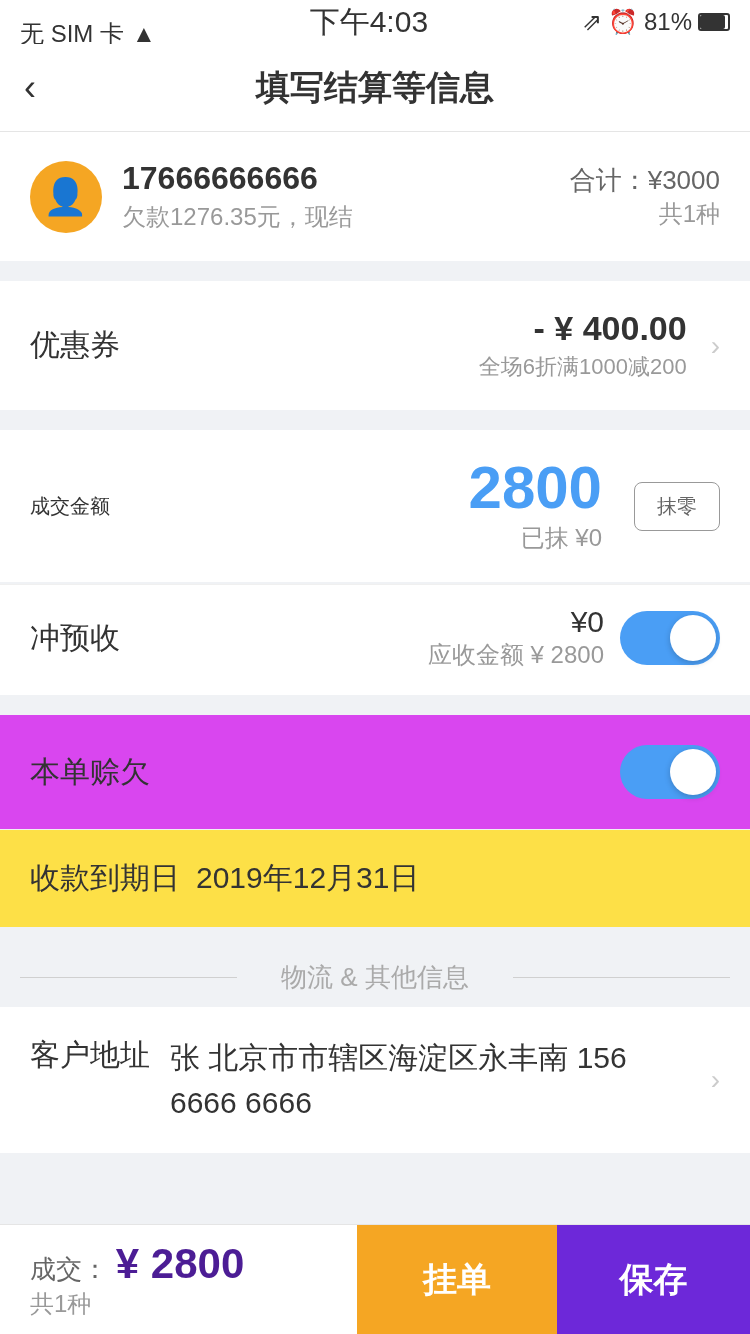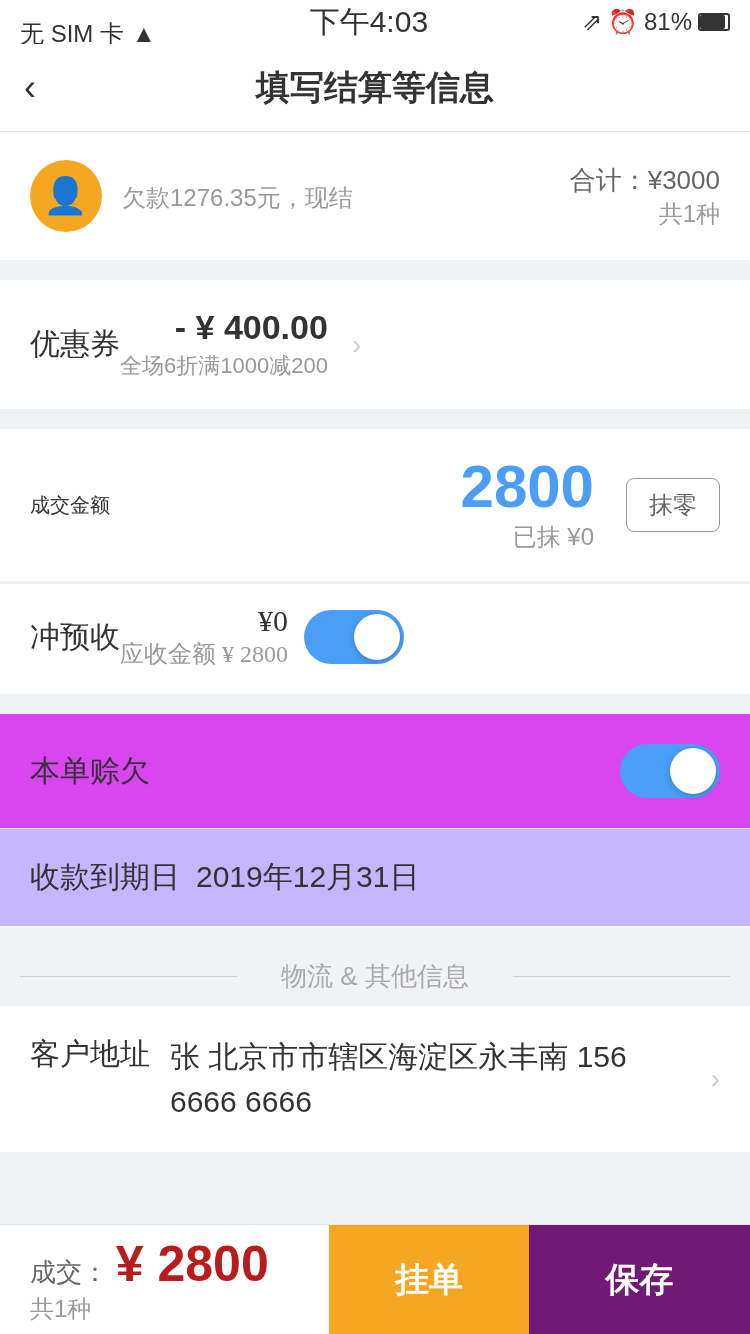--- a/index.html
+++ b/index.html
@@ -92,20 +92,21 @@
       background: #f0f2f5;
     }
 
     
     .form-section {
       background: #fff;
     }
     .form-row {
       display: flex;
       align-items: center;
+      justify-content: space-between;
       padding: 28px 30px;
       border-bottom: 1px solid #f0f0f0;
     }
     .form-row:last-child { border-bottom: none; }
     .row-label {
       font-size: 30px;
       color: #333;
       font-weight: 500;
     }
     .row-right {
@@ -161,36 +162,36 @@
     }
     .deal-erased {
       font-size: 24px;
       color: #999;
       margin-top: 4px;
     }
     .round-btn {
       border: 1.5px solid #999;
       border-radius: 8px;
       padding: 10px 22px;
-      font-size: 24px;
+      font-size: 20px;
       color: #666;
       background: #fff;
       cursor: pointer;
     }
 
     
     .prepay-section {
       background: #fff;
       padding: 20px 30px 24px;
       margin-top: 2px;
     }
     .prepay-row {
       display: flex;
       align-items: center;
-      font-family: Liberation Serif, serif;
+      justify-content: space-between;
     }
     .prepay-label {
       font-size: 30px;
       color: #333;
       font-weight: 500;
     }
     .prepay-right {
       display: flex;
       align-items: center;
       gap: 16px;
@@ -239,21 +240,21 @@
       justify-content: space-between;
     }
     .debt-label {
       font-size: 30px;
       color: #333;
       font-weight: 500;
     }
 
     
     .duedate-section {
-      background: #c4b5fd;
+      background: #fde047;
       padding: 28px 30px;
       border-top: 1px solid #f0f0f0;
     }
     .duedate-row {
       display: flex;
       align-items: center;
       gap: 16px;
     }
     .duedate-label { font-size: 30px; color: #333; font-weight: 500; }
     .duedate-value { font-size: 30px; color: #333; }
@@ -328,45 +329,45 @@
     }
     .bottom-summary {
       flex: 1;
       padding: 0 30px;
     }
     .bottom-deal-label {
       font-size: 26px;
       color: #666;
     }
     .bottom-deal-value {
-      font-size: 50px;
+      font-size: 42px;
       font-weight: 700;
-      color: #b91c1c;
+      color: #4c1d95;
     }
     .bottom-deal-count {
       font-size: 24px;
       color: #999;
     }
     .bottom-btn-hang {
       width: 200px;
       height: 110px;
       background: #f5a623;
       display: flex;
       align-items: center;
       justify-content: center;
       font-size: 34px;
       font-weight: 600;
       color: #fff;
       cursor: pointer;
       flex-shrink: 0;
     }
     .bottom-btn-save {
-      width: 221px;
+      width: 193px;
       height: 110px;
-      background: #701a75;
+      background: #6d28d9;
       display: flex;
       align-items: center;
       justify-content: center;
       font-size: 34px;
       font-weight: 600;
       color: #fff;
       cursor: pointer;
       flex-shrink: 0;
     }
   </style>
@@ -393,20 +394,21 @@
   <span class="nav-back">‹</span>
   <span class="nav-title">填写结算等信息</span>
 </div>
 
 <div class="customer-card">
   <div class="customer-left">
     <div class="avatar">
       <span>👤</span>
     </div>
     <div class="customer-info">
+      <div class="phone">17666666666</div>
       <div class="debt">欠款1276.35元，现结</div>
     </div>
   </div>
   <div class="customer-right">
     <div class="total-label">
       <span>合计：</span><span>¥3000</span>
     </div>
     <div class="total-count">共1种</div>
   </div>
 </div>

